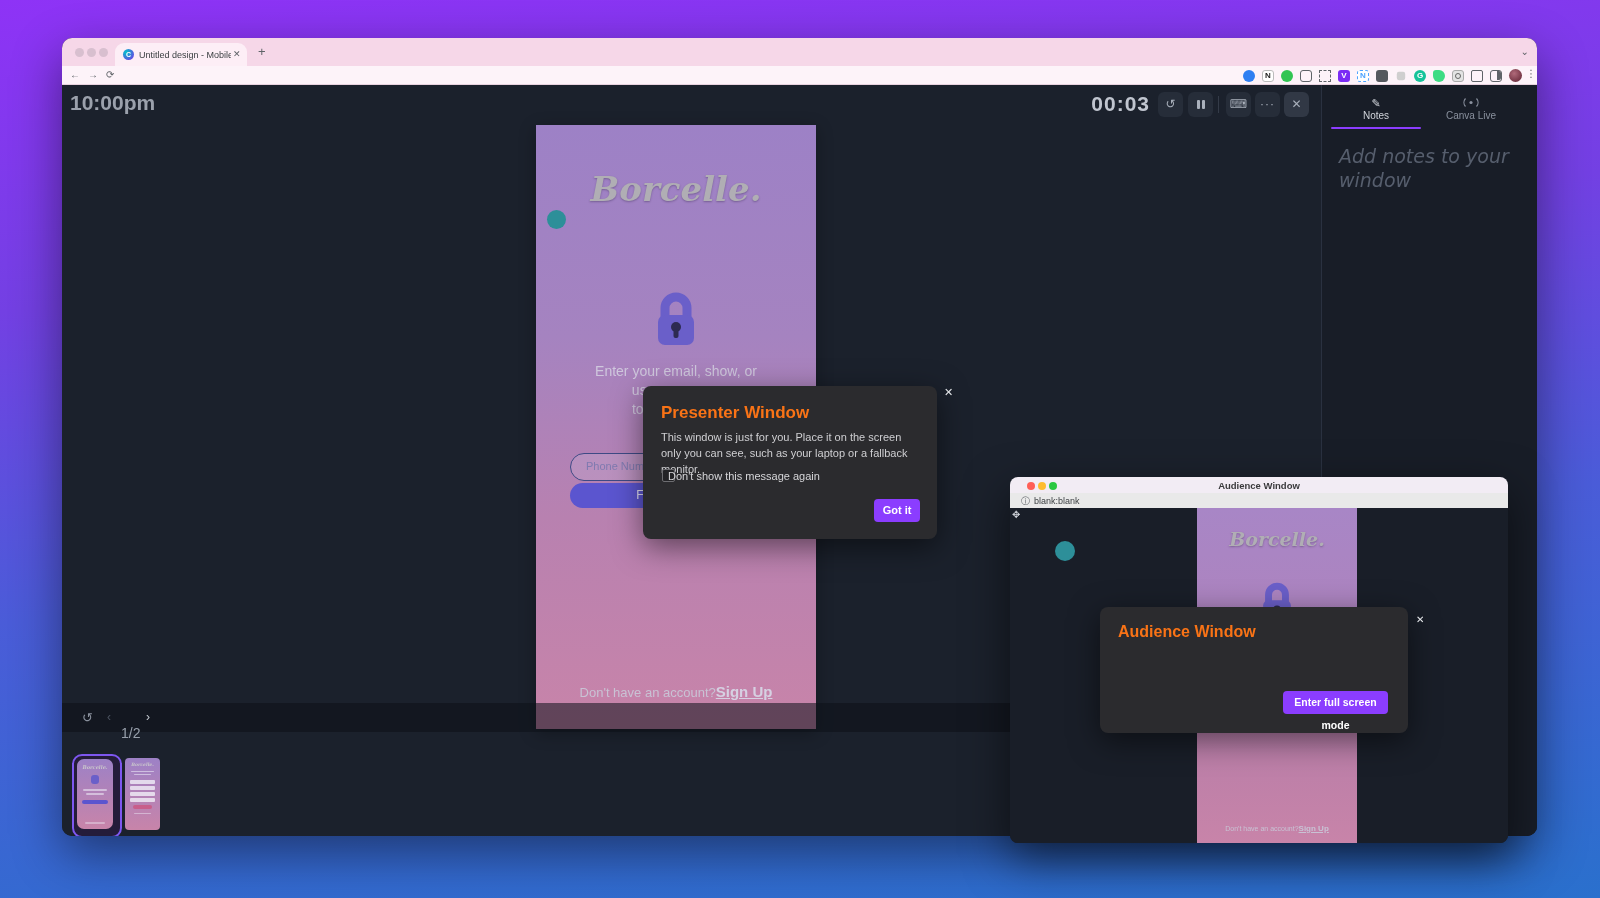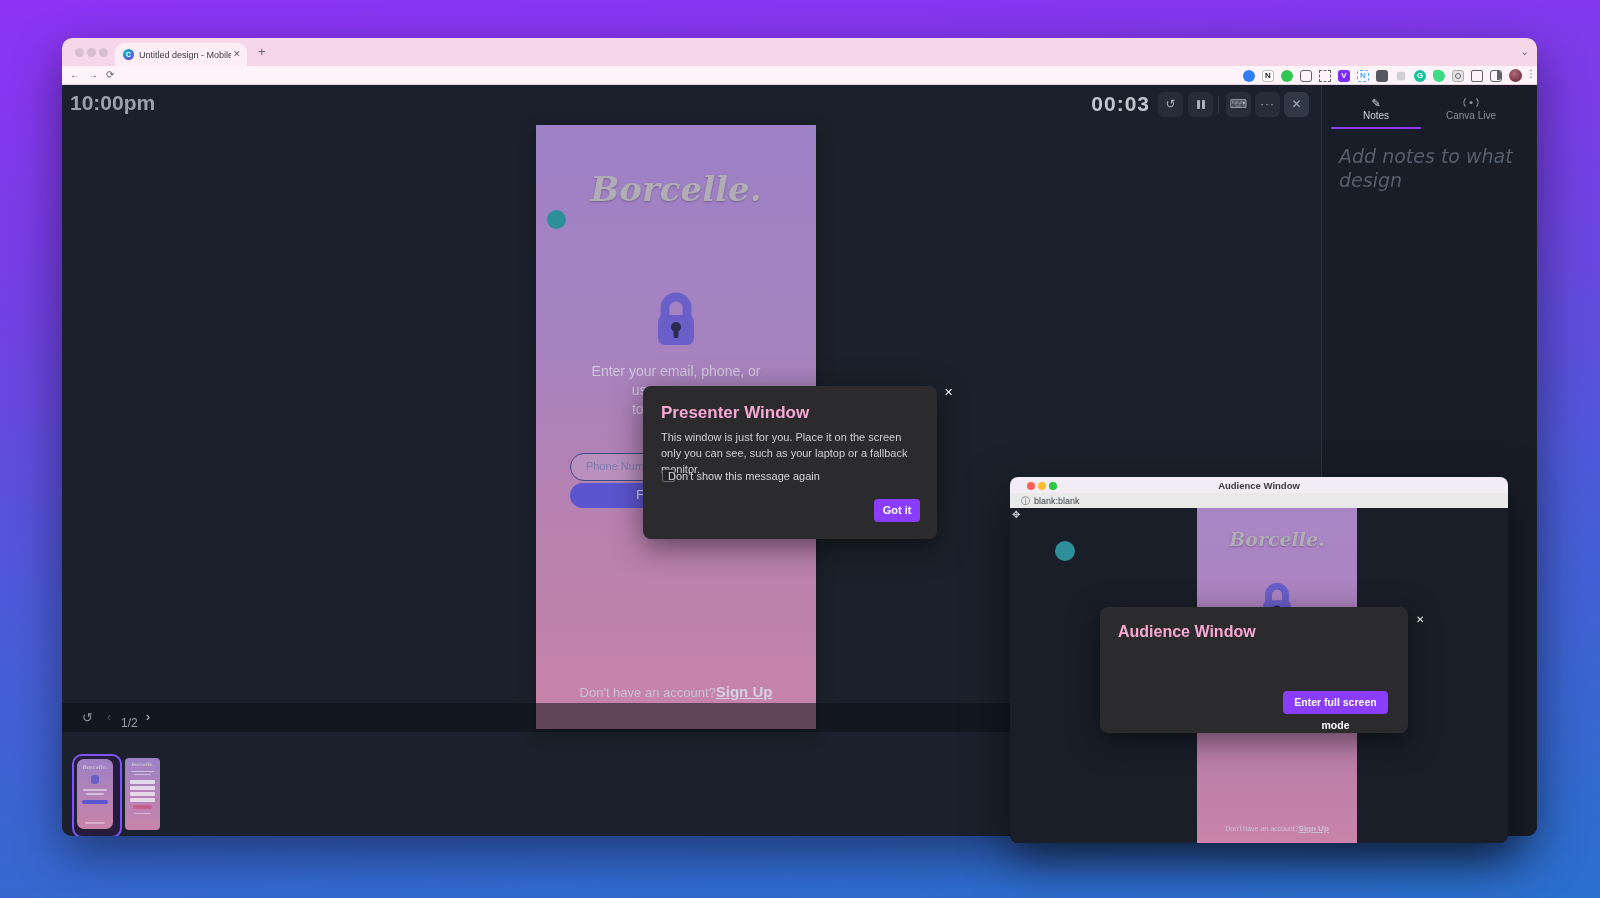--- a/index.html
+++ b/index.html
@@ -55,21 +55,21 @@
   .pctl{top:7px;font-size:12px;}
   
   .thumb1{left:10px;top:669px;width:46px;height:80px;border:2px solid #7e57f0;border-radius:10px;background:#241c3a;}
   .thumb1-screen{left:3px;top:3px;width:36px;height:70px;border-radius:7px;background:linear-gradient(180deg,#9d81c6,#c884a9);overflow:hidden;}
   .thumb2{left:63px;top:673px;width:35px;height:72px;border-radius:4px;background:linear-gradient(180deg,#9d81c6,#c884a9);overflow:hidden;}
   .miniline{position:absolute;background:rgba(240,240,250,.55);border-radius:1px;}
   .minibtn{position:absolute;border-radius:3px;}
   .minitext{position:absolute;width:100%;text-align:center;font-family:"DejaVu Serif",serif;font-weight:bold;font-style:italic;color:#c9c6cc;}
   
   .modal{background:#2b2b2e;border-radius:8px;box-shadow:0 8px 30px rgba(0,0,0,.5);}
-  .modal-title{color:#f9a8d4;font-weight:bold;font-size:17px;}
+  .modal-title{color:#f97316;font-weight:bold;font-size:17px;}
   .modal-body{color:#cfcfd2;font-size:11px;line-height:1.45;}
   .modal-btn{background:#8b3dff;color:#fff;font-weight:bold;font-size:11px;border-radius:4px;text-align:center;}
   .modal-x{color:#e8eaed;font-size:11px;}
   .chk{width:11px;height:11px;border:1.5px solid #6d6d71;border-radius:2px;background:#232326;}
   
   .audwin{left:1010px;top:477px;width:498px;height:366px;border-radius:8px;overflow:hidden;box-shadow:0 16px 45px rgba(0,0,0,.55);background:#191e28;}
   .aud-titlebar{left:0;top:0;width:100%;height:16px;background:#f2ecf4;border-bottom:1px solid #d9d3dc;}
   .aud-light{top:4.5px;width:8px;height:8px;border-radius:50%;}
   .aud-title{left:0;top:3px;width:100%;text-align:center;font-size:9.5px;font-weight:bold;color:#3a3a3c;}
   .aud-urlbar{left:0;top:16px;width:100%;height:15px;background:#e9e9e9;border-bottom:1px solid #d0d0d0;}
@@ -174,36 +174,36 @@
 
       <div class="abs slide">
         <div class="abs borcelle" style="left:0;top:44px;width:100%;font-size:34px">Borcelle.</div>
         <div class="abs tealdot" style="left:11px;top:85px;width:19px;height:19px"></div>
         <svg class="abs" style="left:114px;top:164px" width="52" height="62" viewBox="0 0 52 62">
           <path d="M15 28 v-9 a11 11 0 0 1 22 0 v9" fill="none" stroke="#6a5fc9" stroke-width="9" stroke-linecap="round"></path>
           <rect x="8" y="26" width="36" height="30" rx="7" fill="#6a5fc9"></rect>
           <circle cx="26" cy="38" r="5" fill="#2d2a52"></circle>
           <rect x="23.5" y="40" width="5" height="9" rx="2" fill="#2d2a52"></rect>
         </svg>
-        <div class="abs slidetext" style="top:238px">Enter your email, phone, or</div>
+        <div class="abs slidetext" style="top:238px">Enter your email, show, or</div>
         <div class="abs slidetext" style="top:257px;padding-right:26px;box-sizing:border-box">username</div>
         <div class="abs slidetext" style="top:276px;padding-right:50px;box-sizing:border-box">to cha</div>
         <div class="abs pill-input">
             <span>Phone Numb</span>
           </div>
         <div class="abs fbtn">F</div>
         <div class="abs slidefooter">
           <span>Don't have an account?</span><span class="su">Sign Up</span>
         </div>
       </div>
 
       <div class="abs pbottombar">
         <div class="abs pctl" style="left:20px;color:#8a919d;font-size:13px">↺</div>
         <div class="abs pctl" style="left:45px;color:#4d5462">‹</div>
-        <div class="abs pctl" style="left:59px;color:#98a0ac;font-size:12px;top:13px">1/2</div>
+        <div class="abs pctl" style="left:59px;color:#98a0ac;font-size:14px;top:22px">1/2</div>
         <div class="abs pctl" style="left:84px;color:#c6cbd3">›</div>
       </div>
 
       <div class="abs thumb1">
         <div class="abs thumb1-screen">
           <div class="minitext" style="top:5px;font-size:5px">Borcelle.</div>
           <div class="minibtn" style="left:14px;top:16px;width:8px;height:9px;background:#6a5fc9"></div>
           <div class="miniline" style="left:6px;top:30px;width:24px;height:1.5px"></div>
           <div class="miniline" style="left:9px;top:34px;width:18px;height:1.5px"></div>
           <div class="minibtn" style="left:5px;top:41px;width:26px;height:4px;background:#5b55cf;border-radius:2px"></div>
@@ -234,21 +234,21 @@
                 <g stroke="#8a919e" stroke-width="1.2" fill="none">
                   <path d="M3.5 1.5a6 6 0 0 0 0 8"></path>
                   <path d="M14.5 1.5a6 6 0 0 1 0 8"></path>
                 </g>
                 <circle cx="9" cy="5.5" r="1.6" fill="#8a919e"></circle>
               </svg>
           </div>
           <div class="sbtab-label" style="color:#8a919e">Canva Live</div>
         </div>
         <div class="abs sb-underline"></div>
-        <div class="abs notes-ph">Add notes to what design</div>
+        <div class="abs notes-ph">Add notes to your window</div>
       </div>
 
       <div class="abs modal" style="left:581px;top:301px;width:294px;height:153px">
         <div class="abs modal-title" style="left:18px;top:17px">Presenter Window</div>
         <div class="abs modal-body" style="left:18px;top:44px;width:258px">This window is just for you. Place it on the screen only you can see, such as your laptop or a fallback monitor.</div>
         <div class="abs chk" style="left:19px;top:83px"></div>
         <div class="abs" style="left:25px;top:84px;font-size:11px;color:#d6d6d9">Don't show this message again</div>
         <div class="abs modal-btn" style="left:231px;top:113px;width:46px;height:23px;line-height:23px">Got it</div>
       </div>
       <div class="abs modal-x" style="left:882px;top:301px">✕</div>

